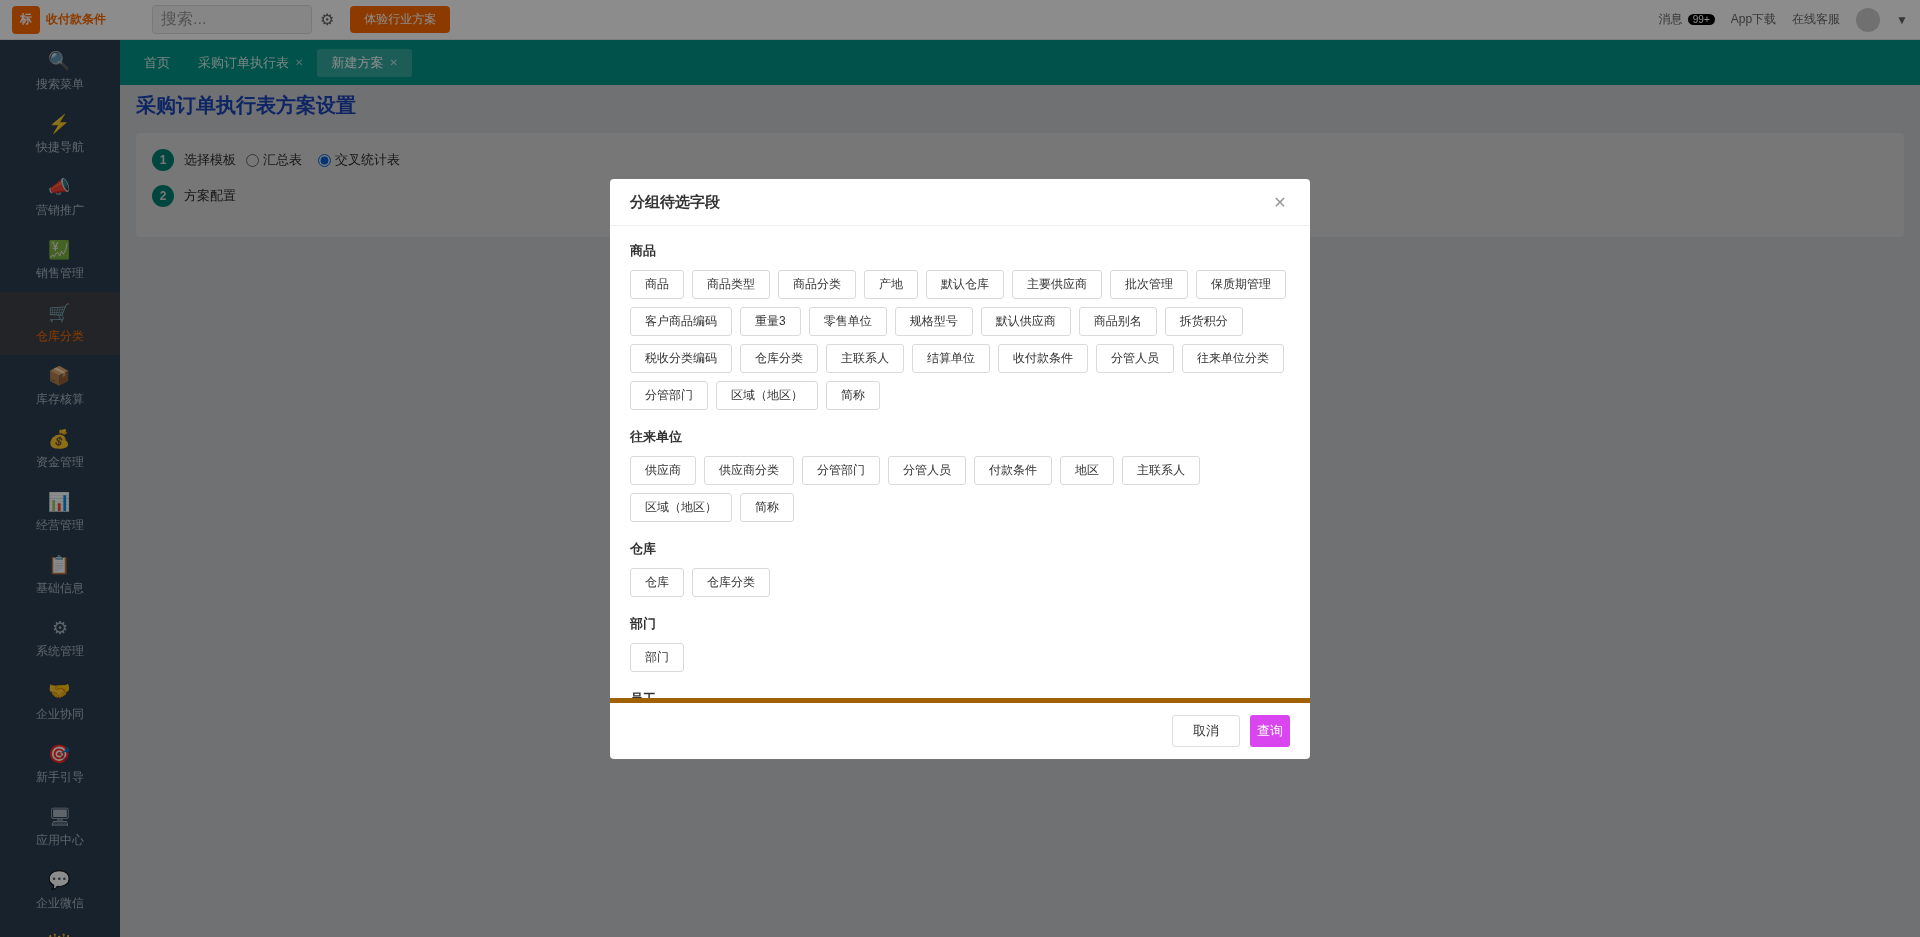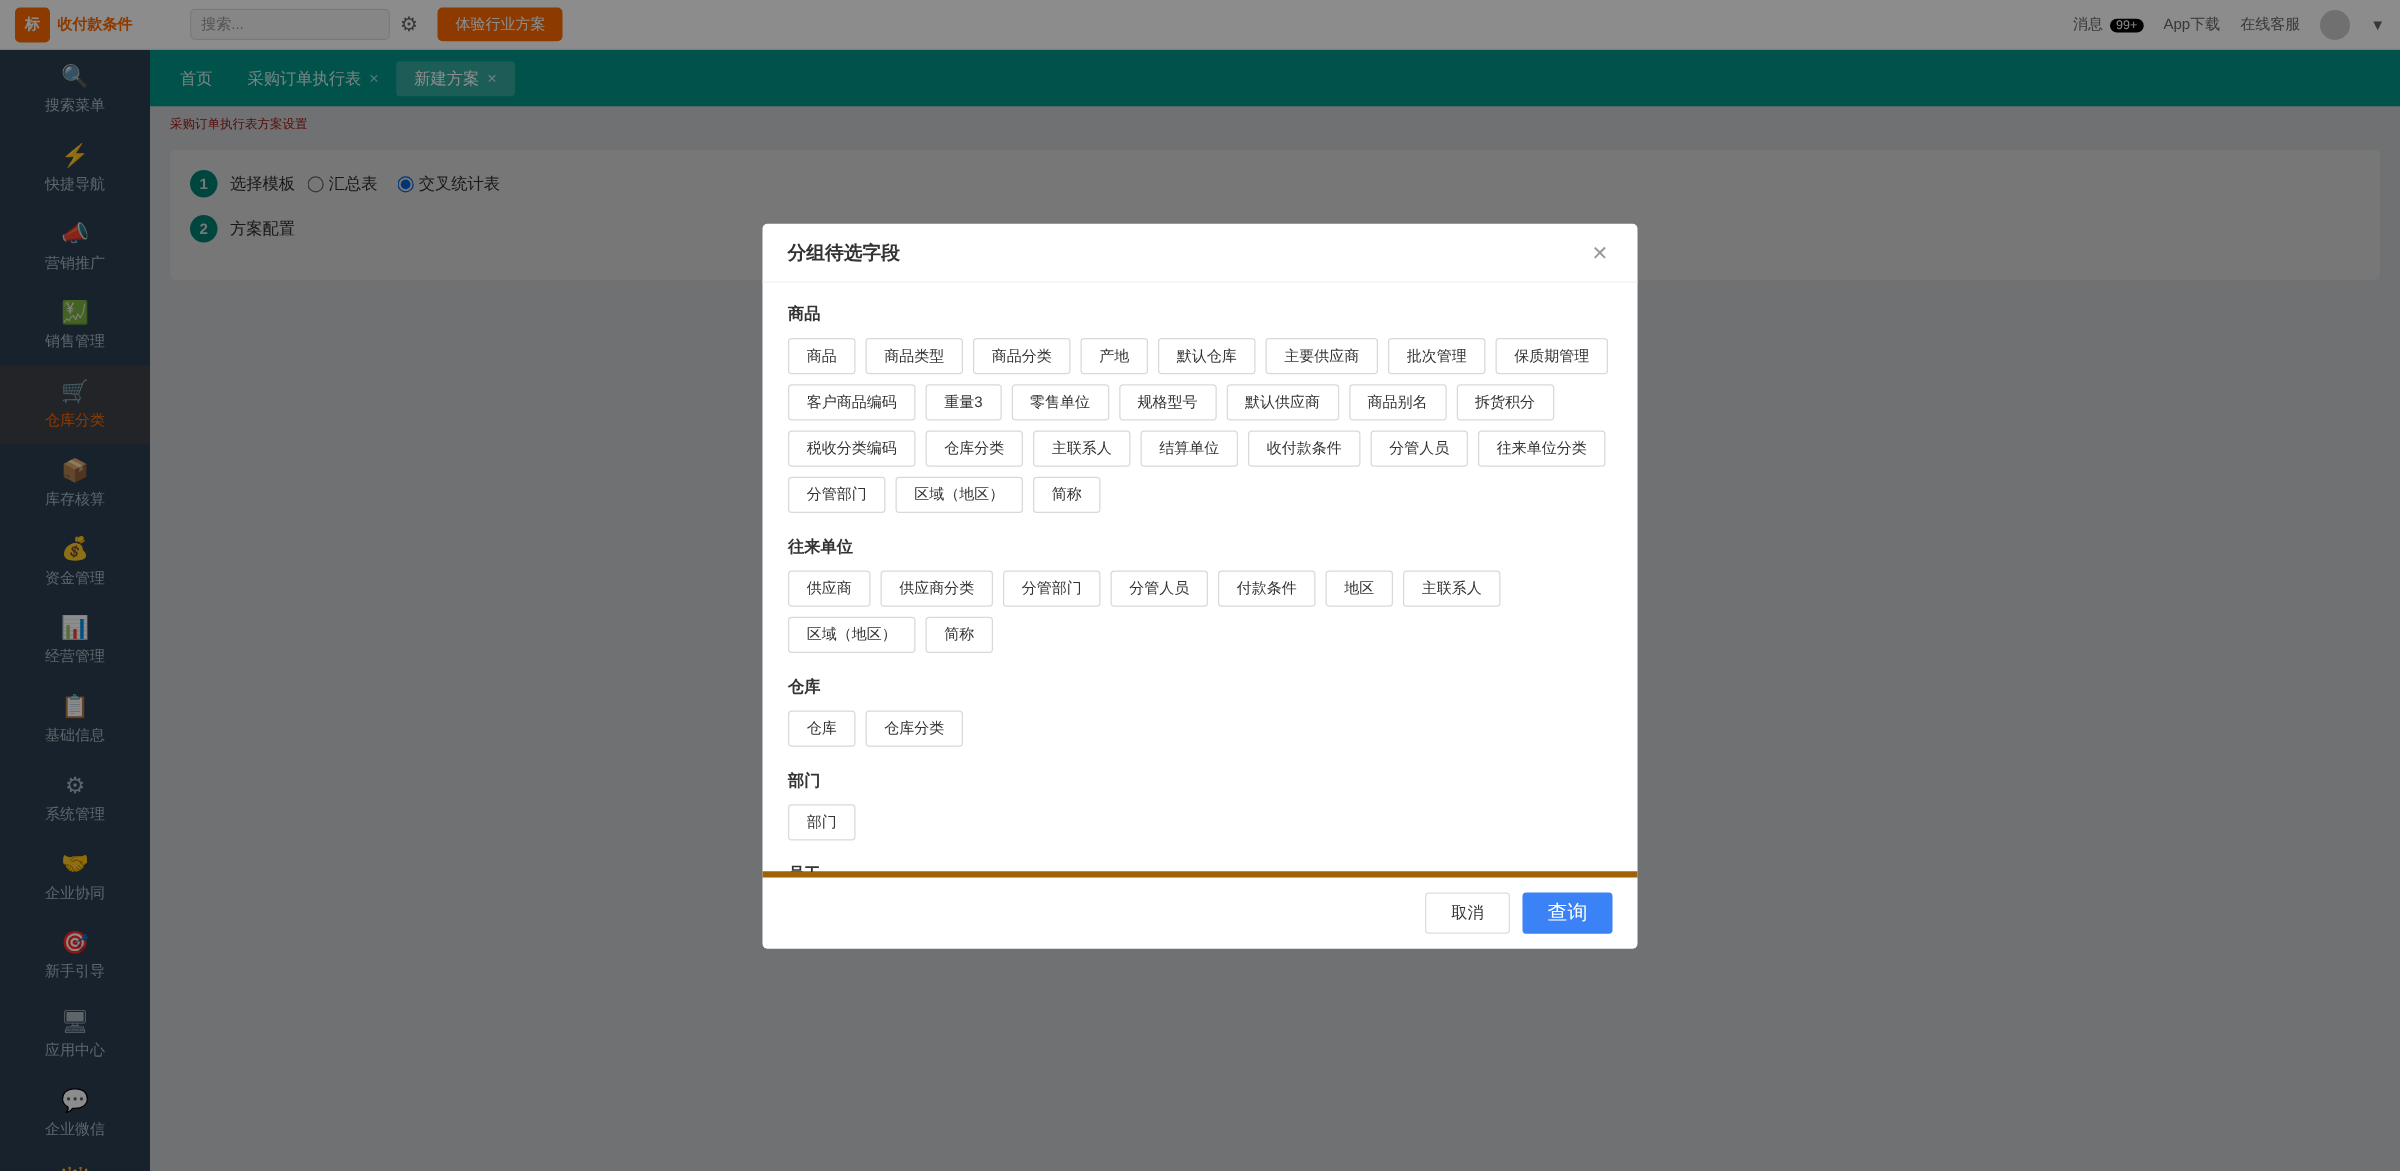--- a/index.html
+++ b/index.html
@@ -103,21 +103,21 @@
     .sidebar-icon { font-size: 18px; }
 
     
     .main-content {
       position: fixed;
       top: 76px; left: 120px; right: 0; bottom: 0;
       background: #f0f2f5;
       overflow: auto;
       padding: 16px;
     }
-    .page-title { font-size: 10px; color: #b91c1c; margin-bottom: 14px; font-weight: 400; }
+    .page-title { font-size: 20px; color: #1d4ed8; margin-bottom: 14px; font-weight: 700; }
 
     
     .modal-overlay {
       position: fixed; top: 0; left: 0; right: 0; bottom: 0;
       background: rgba(0,0,0,0.45);
       z-index: 200;
       display: flex; align-items: center; justify-content: center;
     }
     .modal {
       background: white;
@@ -148,22 +148,22 @@
     .modal-footer {
       display: flex; justify-content: flex-end; gap: 10px;
       padding: 12px 20px; border-top: 5px solid #a16207;
       flex-shrink: 0;
     }
     .btn-cancel {
       padding: 6px 20px; border: 1px solid #ddd; border-radius: 3px;
       background: white; cursor: pointer; font-size: 13px; color: #333;
     }
     .btn-confirm {
-      padding: 6px 20px; border: none; border-radius: 3px;
-      background: #3b82f6; color: white; cursor: pointer; font-size: 16px;
+      padding: 6px 7px; border: none; border-radius: 3px;
+      background: #d946ef; color: white; cursor: pointer; font-size: 13px;
     }
 
     
     .field-section { margin-bottom: 18px; }
     .section-title {
       font-size: 13px; font-weight: 600; color: #333;
       margin-bottom: 10px;
     }
     .fields-grid {
       display: flex; flex-wrap: wrap; gap: 8px;
@@ -196,21 +196,21 @@
 
 <div class="top-header">
   <div class="logo-area">
     <div class="logo-icon">标</div>
     <div class="logo-text">
       <div>收付款条件</div>
     </div>
   </div>
   <div class="header-search">
     <div class="search-box">
-      <span style="color:#999;font-size:12px;">搜索...</span>
+      <span style="color:#999;font-size:16px;">搜索...</span>
     </div>
     <span style="color:#666;font-size:16px;cursor:pointer;">⚙</span>
     <button class="header-trial-btn">体验行业方案</button>
   </div>
   <div class="header-right">
     <span>
       <span>消息</span>
       <span class="badge">99+</span>
     </span>
     <span>App下载</span>

